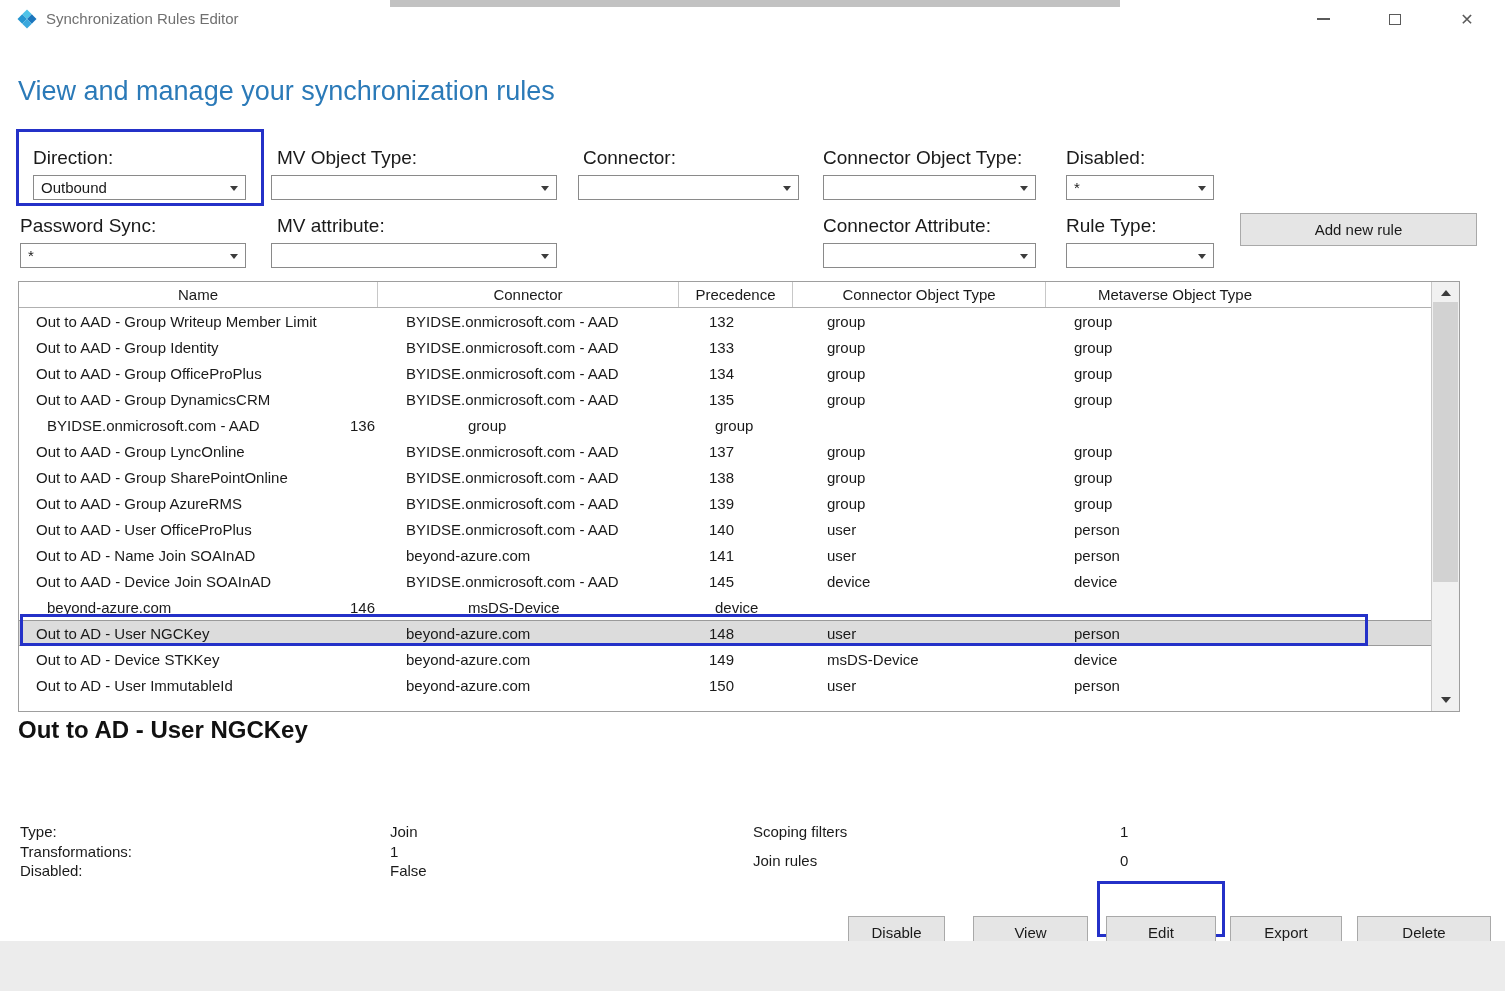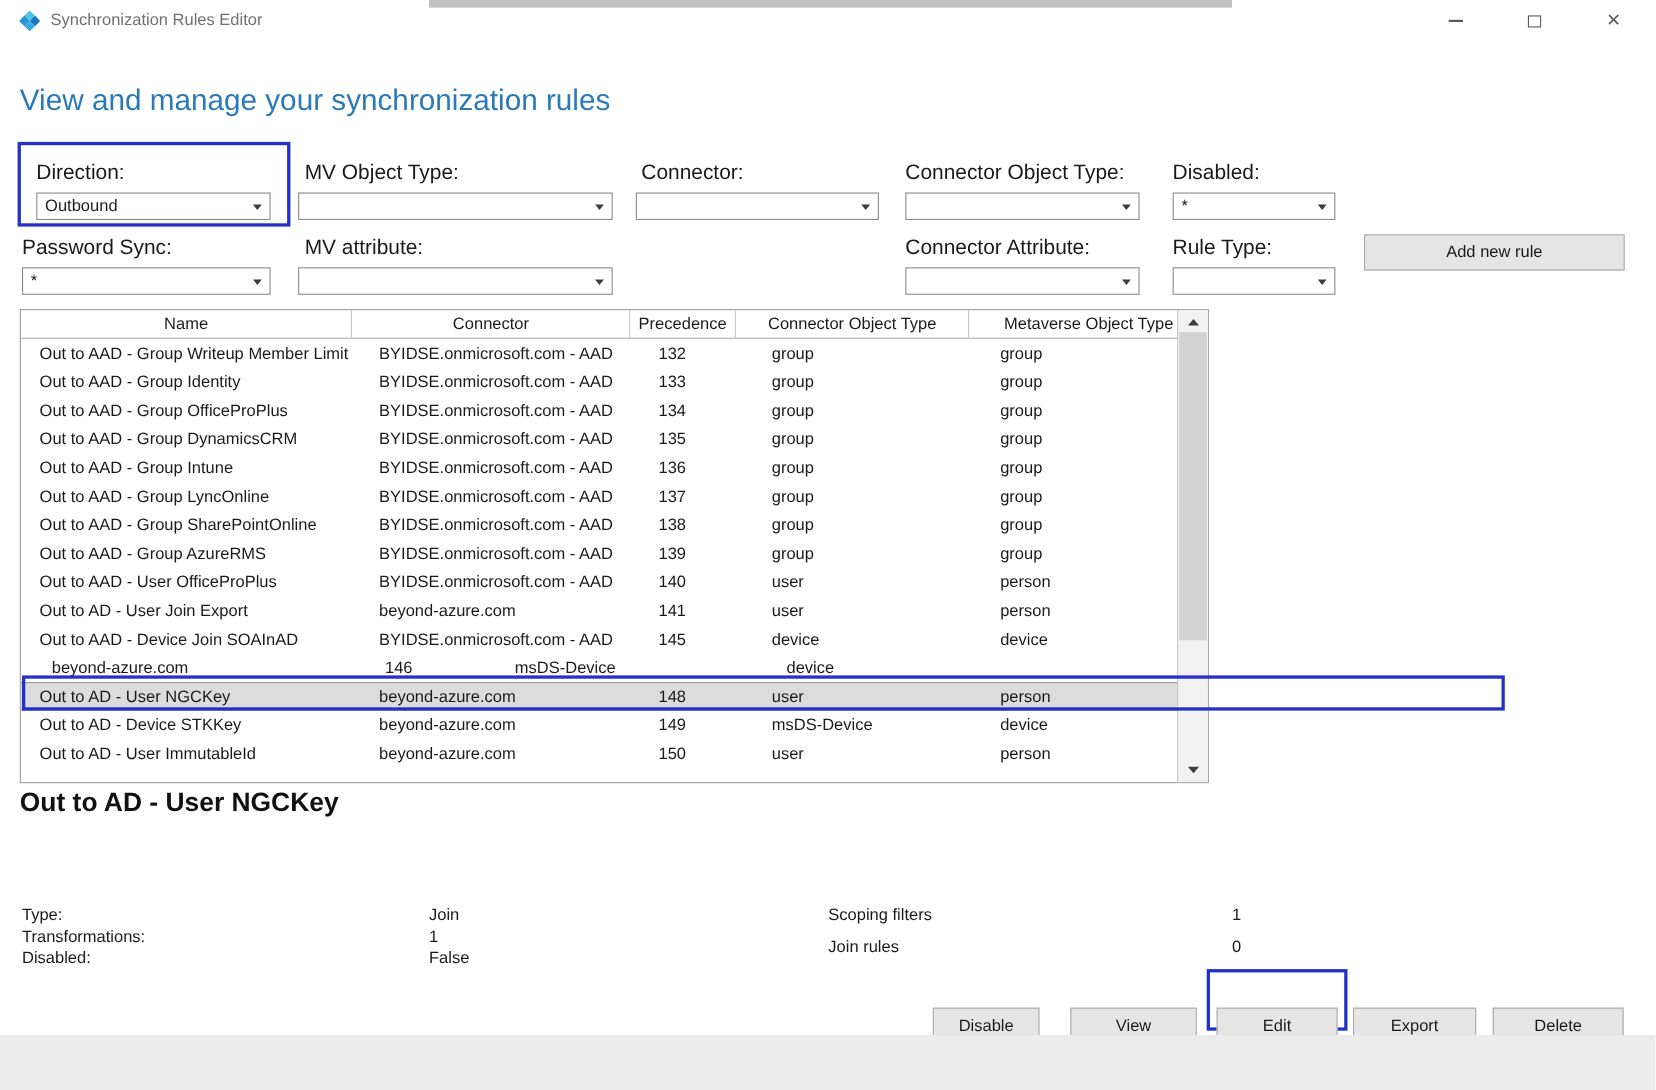--- a/index.html
+++ b/index.html
@@ -48,21 +48,21 @@
   .dd-r2-2{left:823px;top:243px; width:213px;}
   .dd-r2-3{left:1066px;top:243px; width:148px;}
 
   .btn {
     position:absolute; height:33px; background:#e5e5e5; border:1px solid #a9a9a9;
     font-size:15px; display:flex; align-items:center; justify-content:center; color:#1a1a1a;margin-top:23px;
   }
   .btn-addrule { left:1240px; top:190px; width:237px; }
 
   
-  .rules-table { left:18px; top:281px; width:1081px; height:431px; border:1px solid #9e9e9e; background:#fff; }
+  .rules-table { left:18px; top:281px; width:1442px; height:431px; border:1px solid #9e9e9e; background:#fff; }
   .thead { display:flex; height:26px; border-bottom:1px solid #b0b0b0; }
   .th { display:flex; align-items:center; justify-content:center; font-size:15px; border-right:1px solid #c8c8c8; }
   .th:last-child { border-right:none; }
   .trow { display:flex; height:26px; align-items:center; font-size:15px; }
   .trow.selected { background:#dcdcdc; border-top:1px solid #9a9a9a; border-bottom:1px solid #9a9a9a; }
   .td { overflow:hidden; white-space:nowrap; }
   .c-name{ width:359px; padding-left:17px; }
   .c-conn{ width:301px; padding-left:28px; }
   .c-prec{ width:114px; padding-left:30px; }
   .c-cot { width:253px; padding-left:34px; }
@@ -87,21 +87,21 @@
   .dtext { position:absolute; font-size:15px; }
   .dl0{left:20px;top:823px;} .dl1{left:20px;top:843px;} .dl2{left:20px;top:862px;}
   .dv0{left:390px;top:823px;} .dv1{left:390px;top:843px;} .dv2{left:390px;top:862px;}
   .dr0{left:753px;top:823px;} .dr1{left:753px;top:852px;}
   .drv0{left:1120px;top:823px;} .drv1{left:1120px;top:852px;}
 
   .btn-disable{ left:848px; top:893px; width:97px; }
   .btn-view   { left:973px; top:893px; width:115px; }
   .btn-edit   { left:1106px;top:893px; width:110px; }
   .btn-export { left:1230px;top:893px; width:112px; }
-  .btn-delete { left:1357px;top:893px; width:119px; }
+  .btn-delete { left:1357px;top:893px; width:134px; }
 
   .bottom-strip { left:0; top:941px; width:1505px; height:50px; background:#ececec; }
 </style>
 </head>
 <body>
 
 <div class="abs titlebar">
   <div class="abs top-strip"></div>
   <svg class="abs app-icon" viewBox="0 0 20 20">
     <polygon points="10,0.5 14.8,5.2 10,10 5.2,5.2" fill="#4ec3e8"></polygon>
@@ -210,21 +210,20 @@
     <div class="td c-mvt">group</div>
   </div>
       <div class="trow">
     <div class="td c-name">Out to AAD - Group DynamicsCRM</div>
     <div class="td c-conn">BYIDSE.onmicrosoft.com - AAD</div>
     <div class="td c-prec">135</div>
     <div class="td c-cot">group</div>
     <div class="td c-mvt">group</div>
   </div>
       <div class="trow">
-    <div class="td c-name">Out to AAD - Group Intune</div>
     <div class="td c-conn">BYIDSE.onmicrosoft.com - AAD</div>
     <div class="td c-prec">136</div>
     <div class="td c-cot">group</div>
     <div class="td c-mvt">group</div>
   </div>
       <div class="trow">
     <div class="td c-name">Out to AAD - Group LyncOnline</div>
     <div class="td c-conn">BYIDSE.onmicrosoft.com - AAD</div>
     <div class="td c-prec">137</div>
     <div class="td c-cot">group</div>
@@ -245,21 +244,21 @@
     <div class="td c-mvt">group</div>
   </div>
       <div class="trow">
     <div class="td c-name">Out to AAD - User OfficeProPlus</div>
     <div class="td c-conn">BYIDSE.onmicrosoft.com - AAD</div>
     <div class="td c-prec">140</div>
     <div class="td c-cot">user</div>
     <div class="td c-mvt">person</div>
   </div>
       <div class="trow">
-    <div class="td c-name">Out to AD - User Join Export</div>
+    <div class="td c-name">Out to AD - Name Join SOAInAD</div>
     <div class="td c-conn">beyond-azure.com</div>
     <div class="td c-prec">141</div>
     <div class="td c-cot">user</div>
     <div class="td c-mvt">person</div>
   </div>
       <div class="trow">
     <div class="td c-name">Out to AAD - Device Join SOAInAD</div>
     <div class="td c-conn">BYIDSE.onmicrosoft.com - AAD</div>
     <div class="td c-prec">145</div>
     <div class="td c-cot">device</div>

